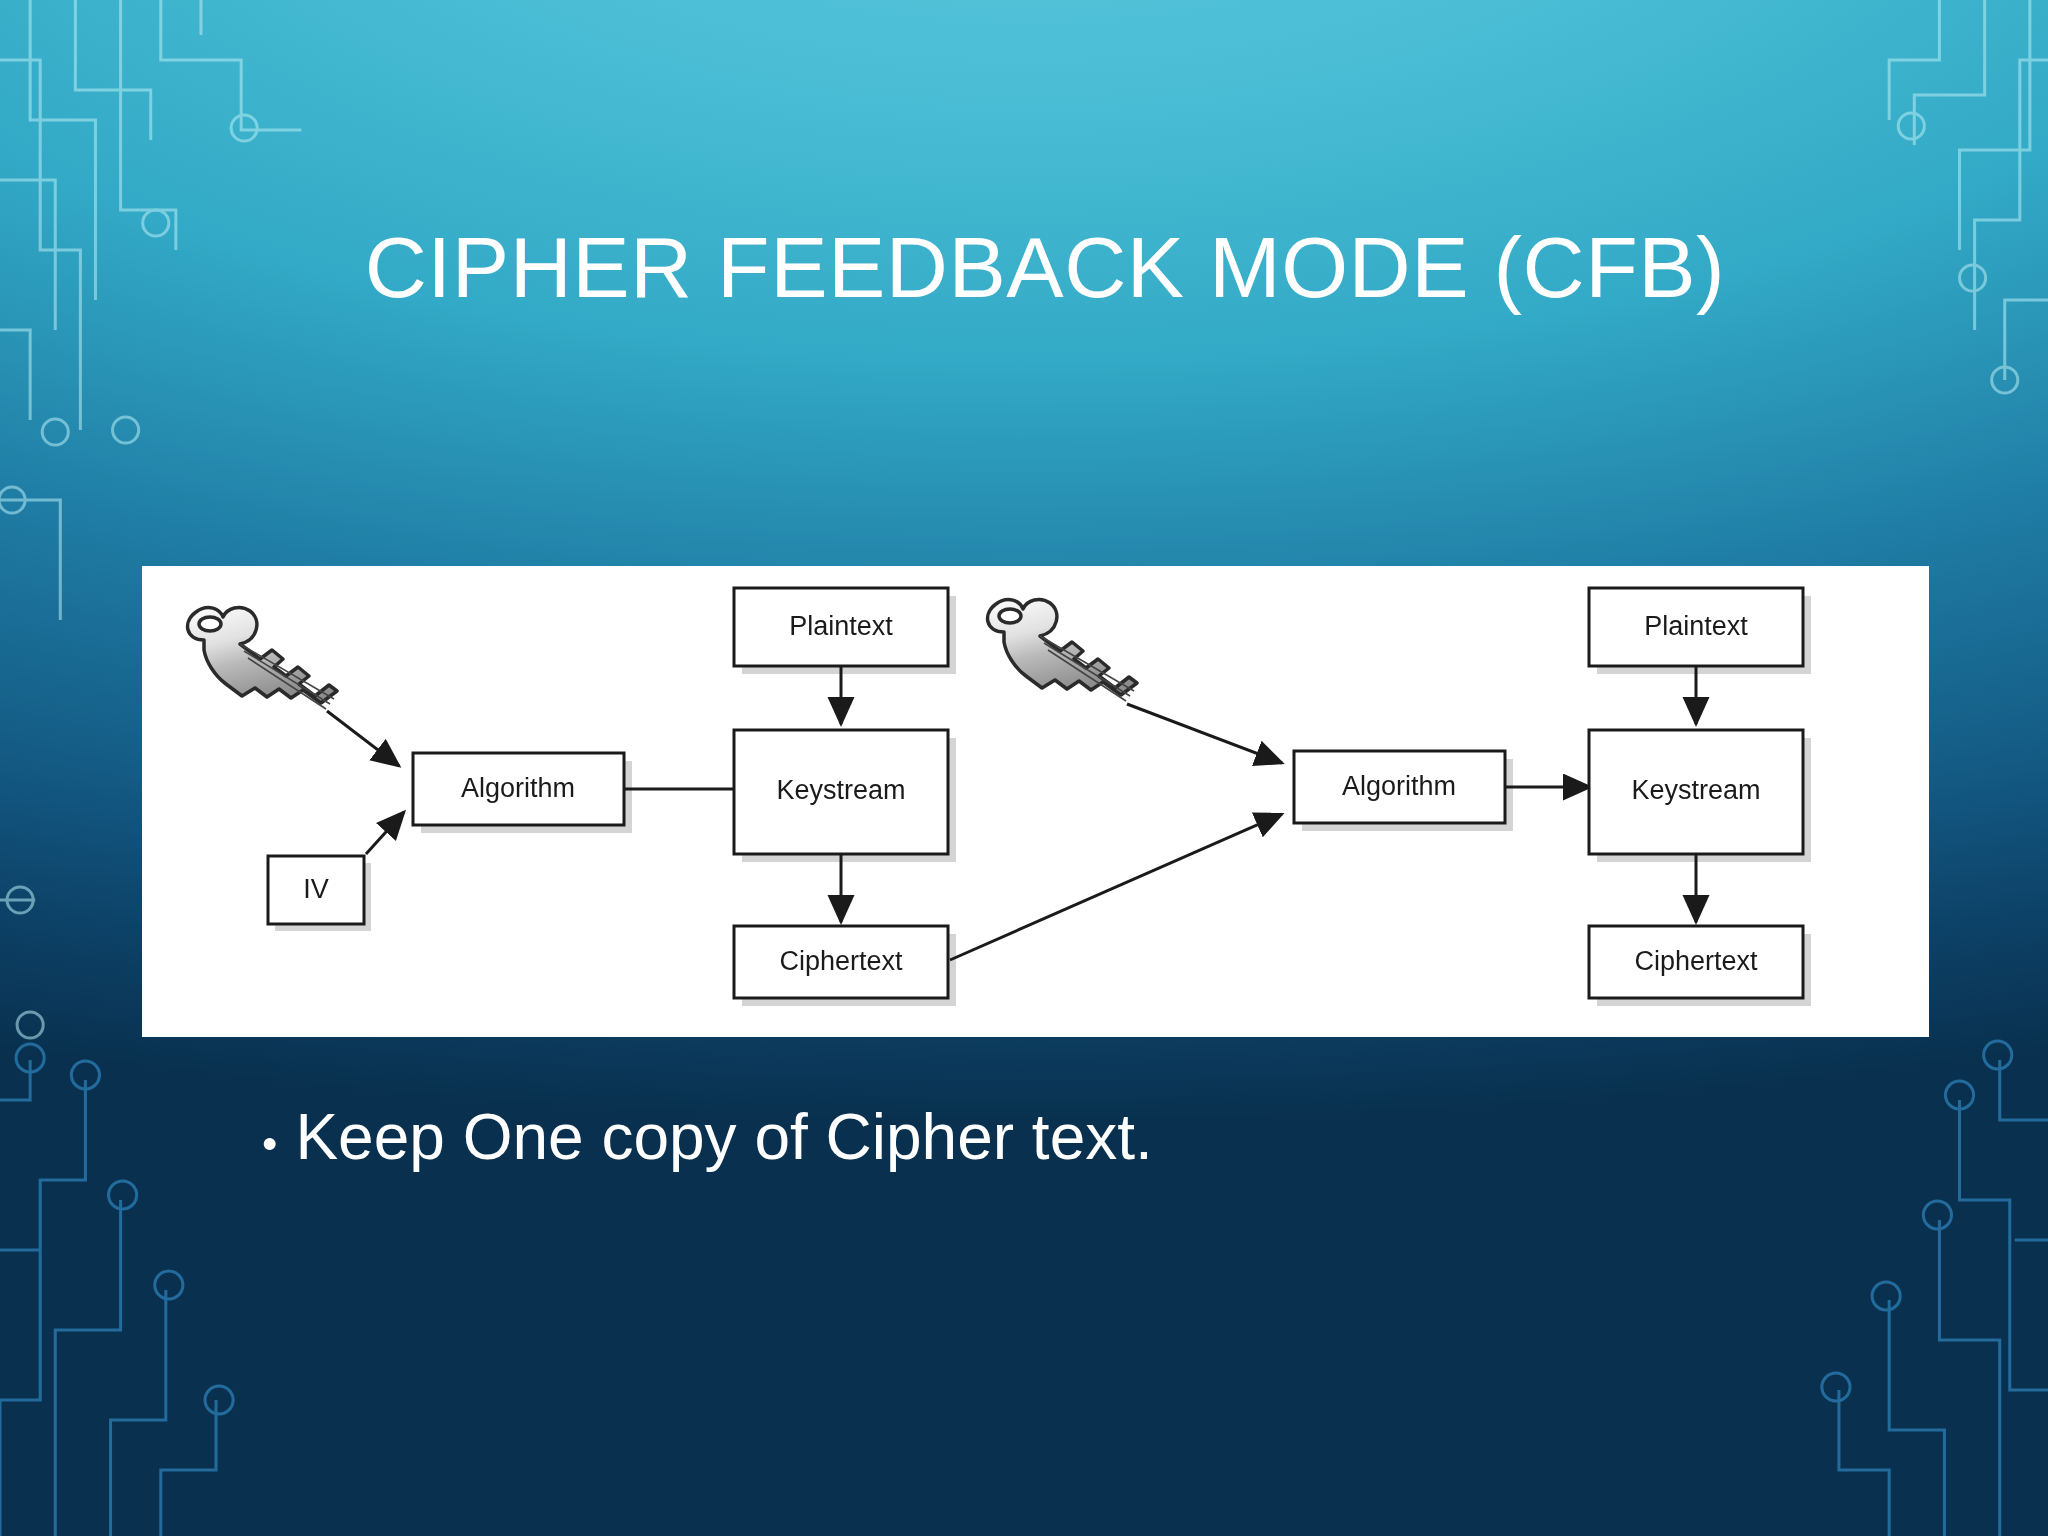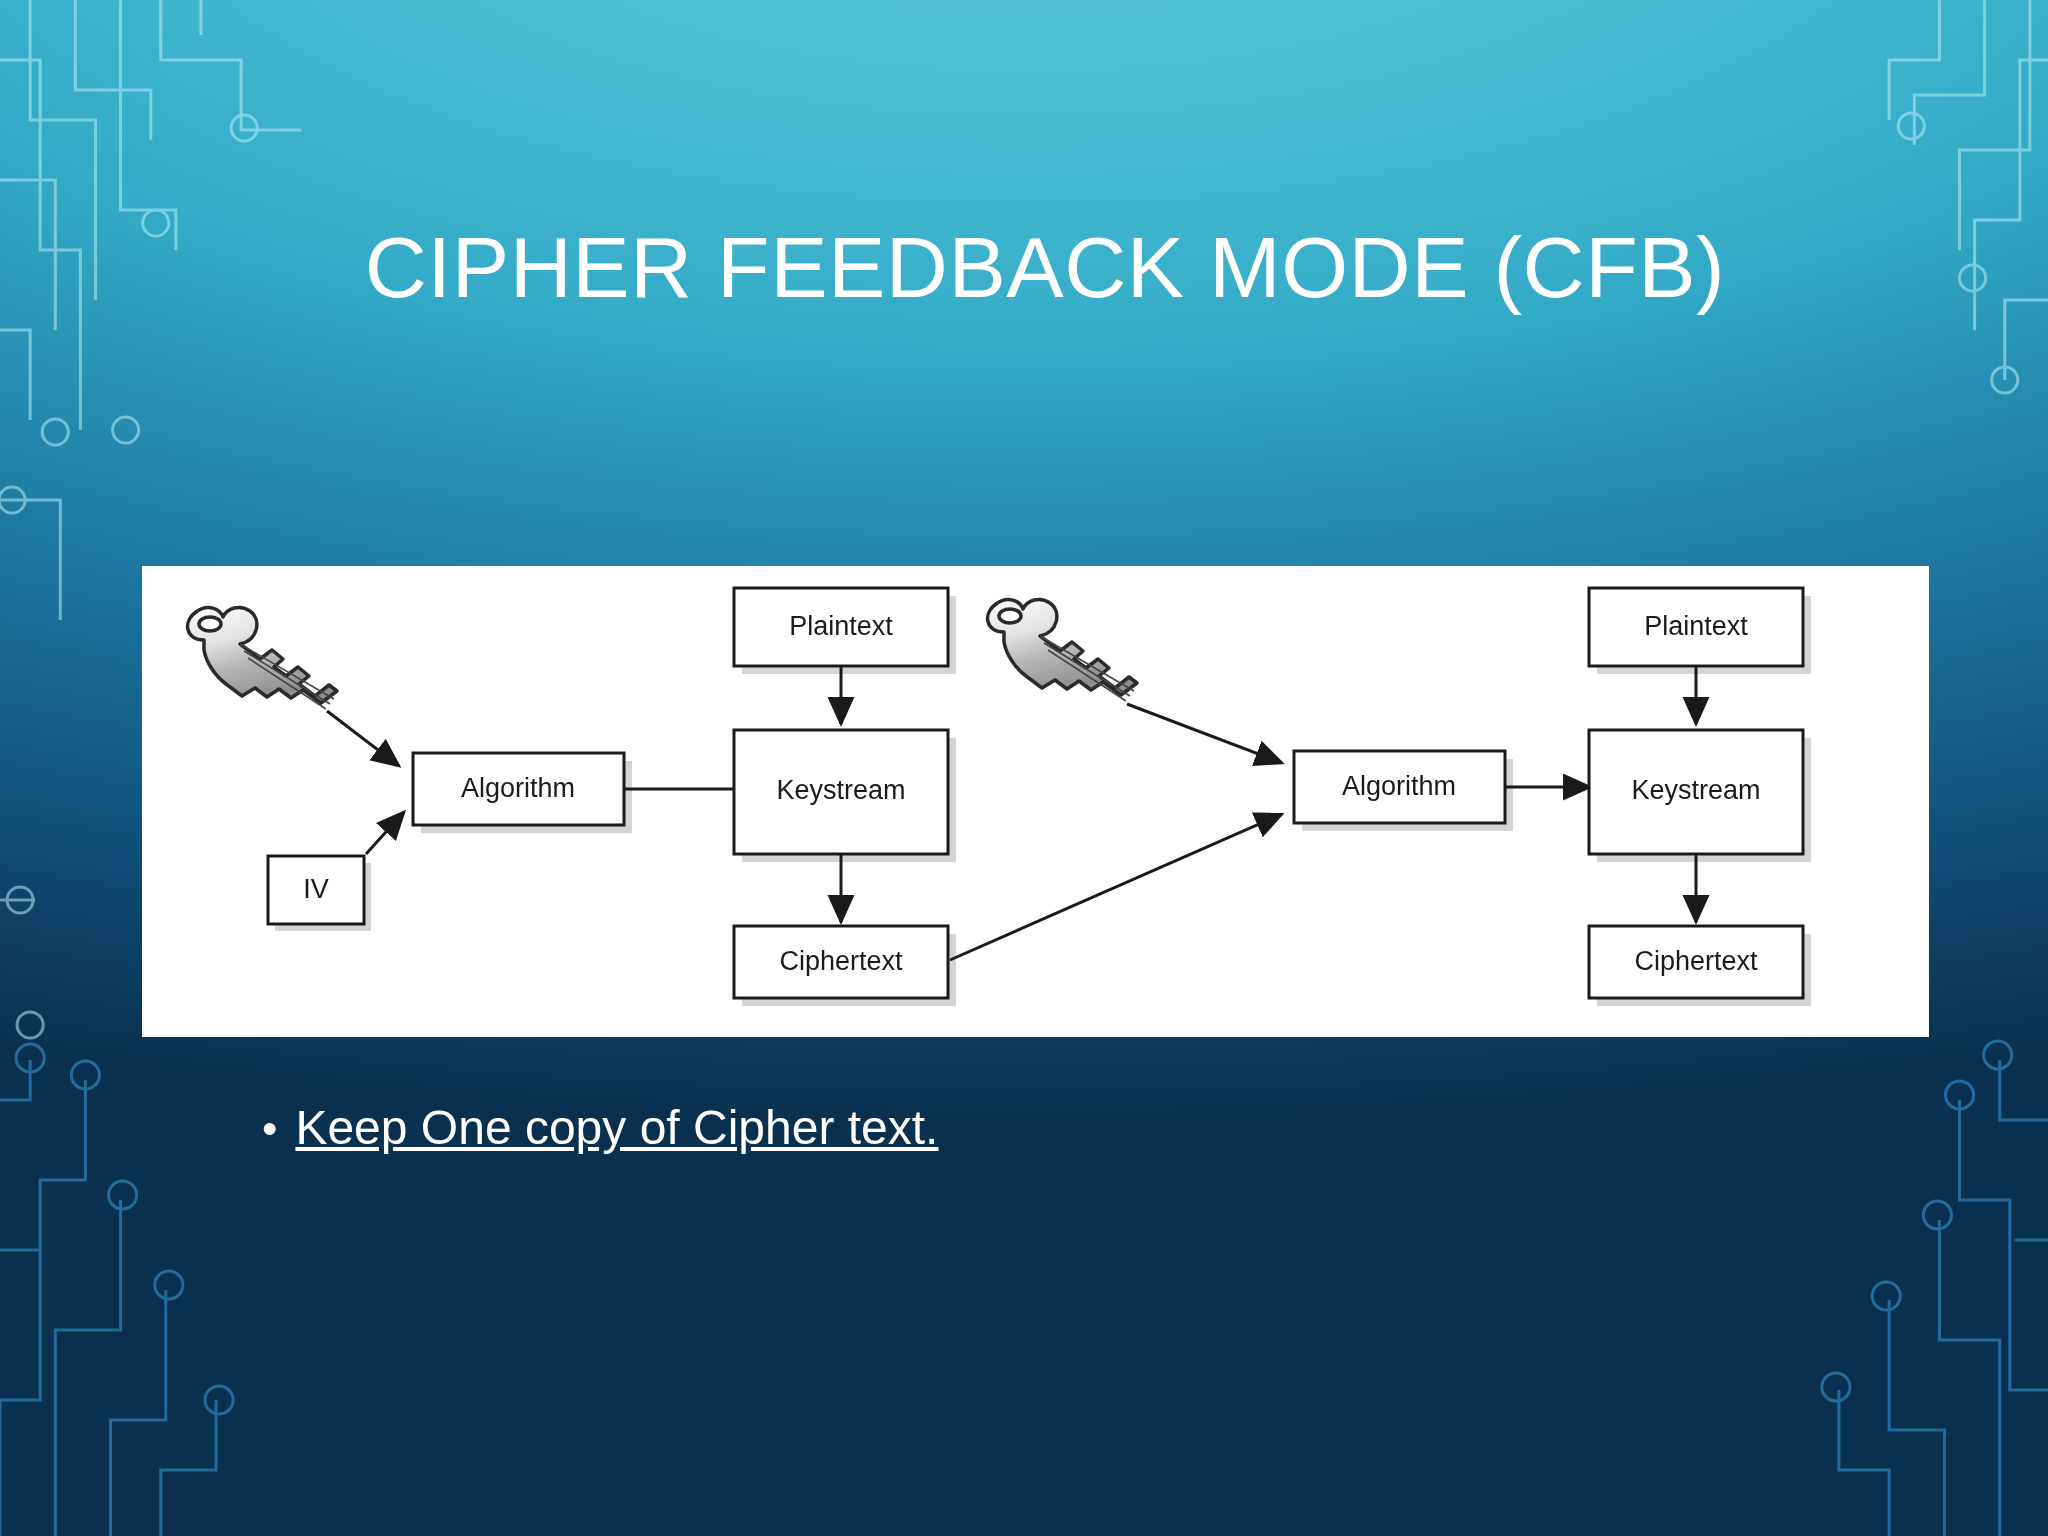--- a/index.html
+++ b/index.html
@@ -69,25 +69,24 @@
     align-items: baseline;
     color: #ffffff;
   }
   .bullet-dot {
     font-size: 44px;
     line-height: 1;
     margin-right: 18px;
     color: #ffffff;
   }
   .bullet-text {
-    font-size: 48px;
+    font-size: 64px;
     font-weight: 400;
     color: #ffffff;
     white-space: nowrap;
-    text-decoration: underline;
   }
 </style>
 </head>
 <body>
 
 <div class="slide">
 
   <div class="circuits">
     <svg viewBox="0 0 2048 1536" preserveAspectRatio="none" xmlns="http://www.w3.org/2000/svg">
       <g stroke="#b8eef5" stroke-width="3" fill="none" opacity="0.55">

